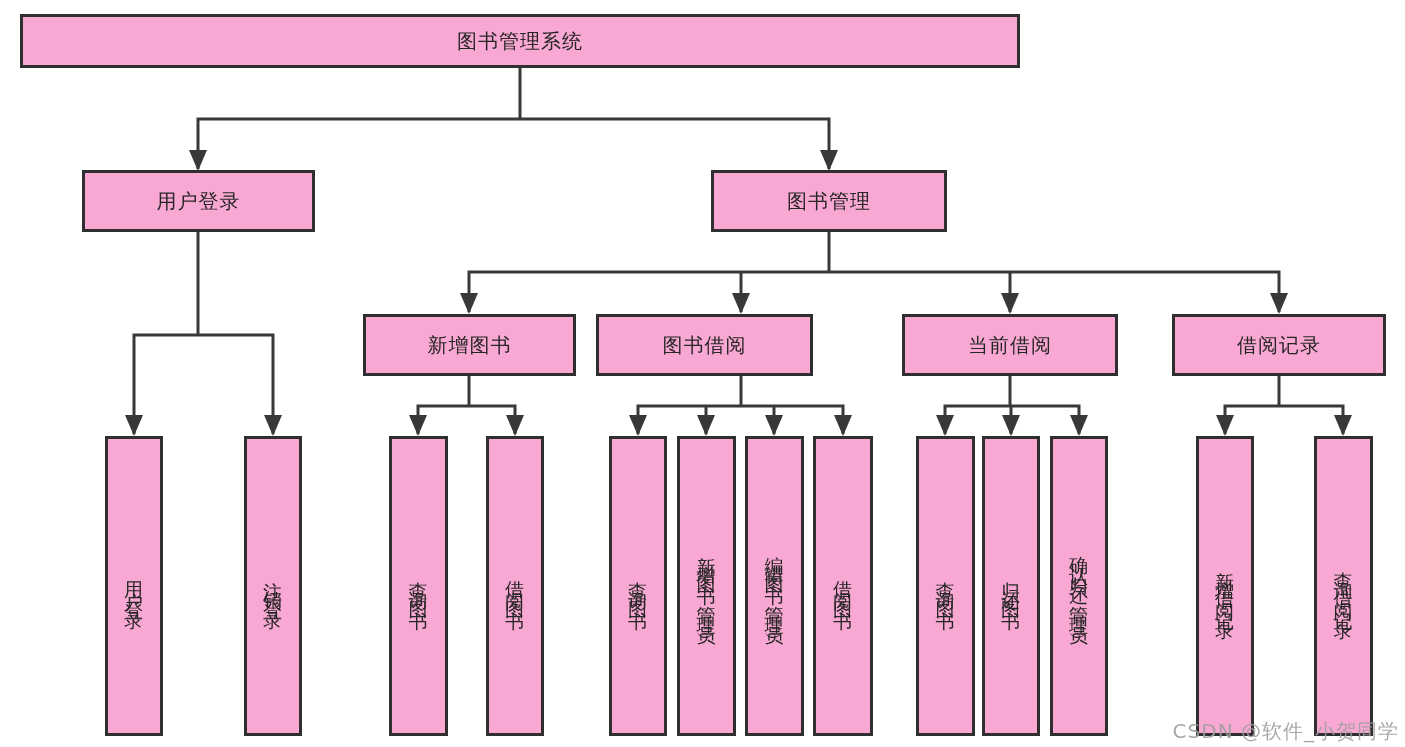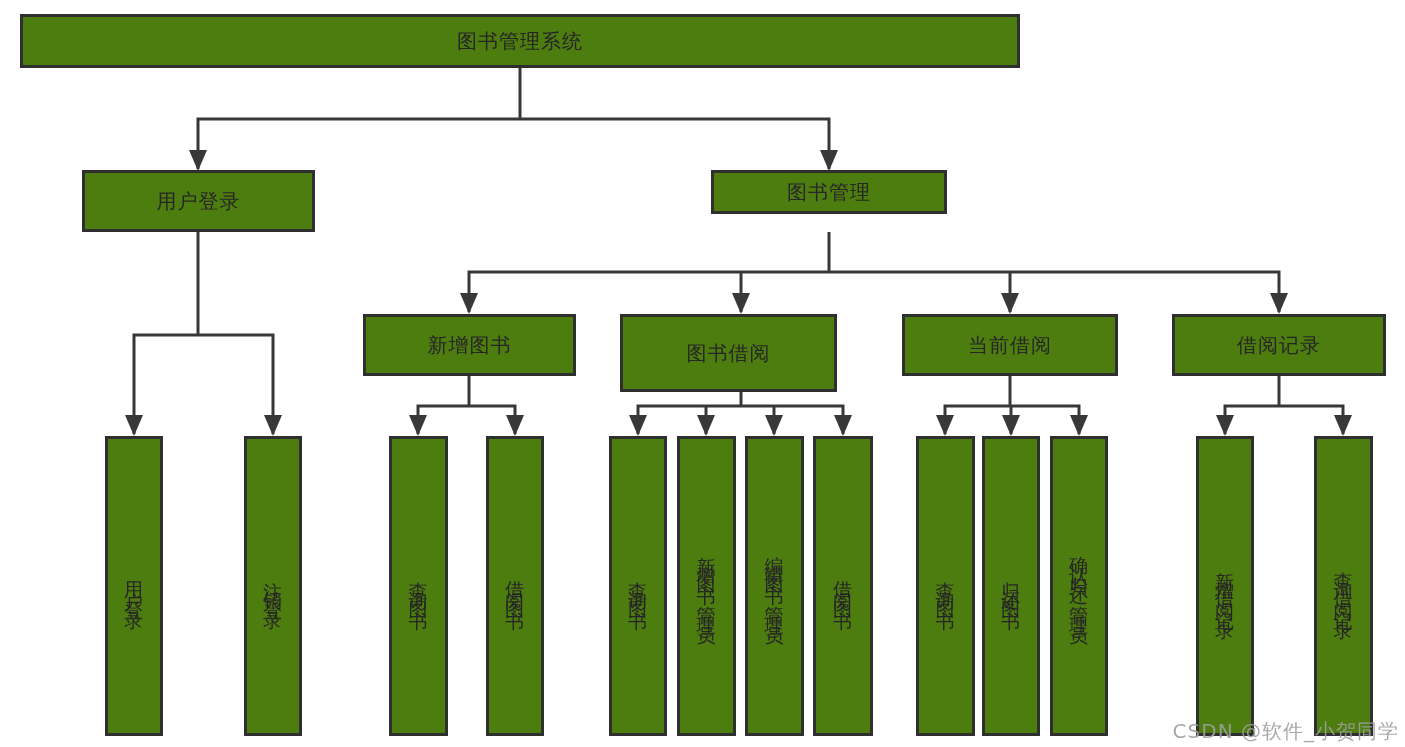--- a/index.html
+++ b/index.html
@@ -13,21 +13,21 @@
   }
   #connectors {
     position: absolute;
     left: 0; top: 0;
     width: 1405px; height: 747px;
     pointer-events: none;
   }
   .box {
     position: absolute;
     box-sizing: border-box;
-    background: #4d7c0f;
+    background: #f9a8d4;
     border: 3px solid #2f2f2f;
     display: flex;
     align-items: center;
     justify-content: center;
     color: #262626;
     font-size: 20px;
     letter-spacing: 1px;
     z-index: 2;
   }
   .leaf { z-index: 2; }
@@ -107,24 +107,24 @@
       <polygon points="1002,415 1020,415 1011,436"></polygon>
       <polygon points="1070,415 1088,415 1079,436"></polygon>
       <polygon points="1216,415 1234,415 1225,436"></polygon>
       <polygon points="1334,415 1352,415 1343,436"></polygon>
     </g>
   </svg>
 
   <div class="box" style="left:20px; top:14px; width:1000px; height:54px;">图书管理系统</div>
 
   <div class="box" style="left:82px; top:170px; width:233px; height:62px;">用户登录</div>
-  <div class="box" style="left:711px; top:170px; width:236px; height:44px;">图书管理</div>
+  <div class="box" style="left:711px; top:170px; width:236px; height:62px;">图书管理</div>
 
   <div class="box" style="left:363px; top:314px; width:213px; height:62px;">新增图书</div>
-  <div class="box" style="left:620px; top:314px; width:217px; height:78px;">图书借阅</div>
+  <div class="box" style="left:596px; top:314px; width:217px; height:62px;">图书借阅</div>
   <div class="box" style="left:1172px; top:314px; width:214px; height:62px;">借阅记录</div>
   <div class="box" style="left:902px; top:314px; width:216px; height:62px;">当前借阅</div>
 
   <div class="box leaf" style="left:105px; top:436px; width:58px; height:300px;">
     <span class="vtext">用户登录</span>
   </div>
   <div class="box leaf" style="left:244px; top:436px; width:58px; height:300px;">
     <span class="vtext">注销登录</span>
   </div>
 

